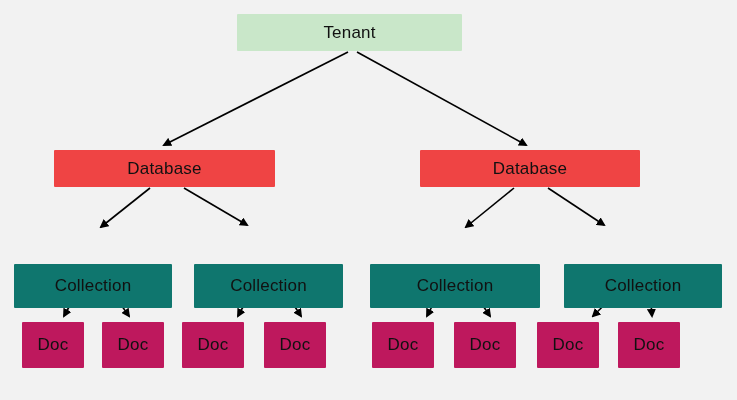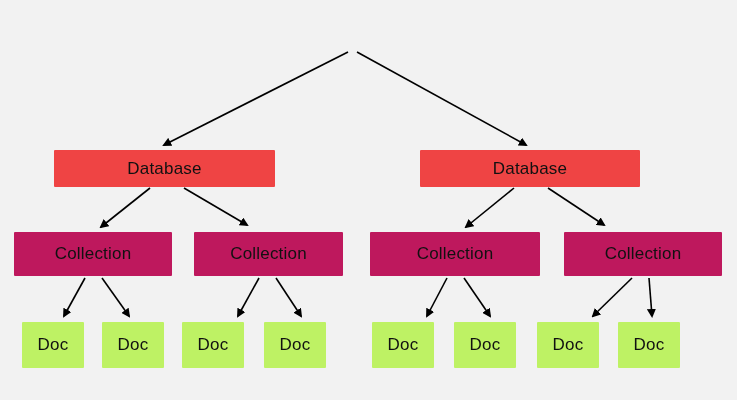--- a/index.html
+++ b/index.html
@@ -29,22 +29,22 @@
     align-items: center;
     justify-content: center;
     font-size: 17px;
     color: #111111;
     letter-spacing: 0.2px;
     box-sizing: border-box;
     border-radius: 1px;
   }
   .tenant     { background: #c9e7c9; }
   .database   { background: #ef4444; }
-  .collection { background: #be185d; }
-  .doc        { background: #bef264; }
+  .collection { background: #0f766e; margin-top: 32px; }
+  .doc        { background: #be185d; }
 </style>
 </head>
 <body>
 
 <div class="canvas">
 
   <svg class="edges" viewBox="0 0 737 400" xmlns="http://www.w3.org/2000/svg">
     <defs>
       <marker id="arrow" markerWidth="9" markerHeight="9" refX="7" refY="4.5" orient="auto" markerUnits="userSpaceOnUse">
         <path d="M0,0 L9,4.5 L0,9 z" fill="#000000"></path>
@@ -66,20 +66,21 @@
     <line x1="259" y1="278" x2="238" y2="316" stroke="#000" stroke-width="1.6" marker-end="url(#arrow)"></line>
     <line x1="276" y1="278" x2="301" y2="316" stroke="#000" stroke-width="1.6" marker-end="url(#arrow)"></line>
 
     <line x1="447" y1="278" x2="427" y2="316" stroke="#000" stroke-width="1.6" marker-end="url(#arrow)"></line>
     <line x1="464" y1="278" x2="490" y2="316" stroke="#000" stroke-width="1.6" marker-end="url(#arrow)"></line>
 
     <line x1="632" y1="278" x2="593" y2="316" stroke="#000" stroke-width="1.6" marker-end="url(#arrow)"></line>
     <line x1="649" y1="278" x2="652" y2="316" stroke="#000" stroke-width="1.6" marker-end="url(#arrow)"></line>
   </svg>
 
+  <div class="node tenant" style="left:237px; top:14px; width:225px; height:37px;">Tenant</div>
 
   <div class="node database" style="left:54px; top:150px; width:221px; height:37px;">Database</div>
   <div class="node database" style="left:420px; top:150px; width:220px; height:37px;">Database</div>
 
   <div class="node collection" style="left:14px; top:232px; width:158px; height:44px;">Collection</div>
   <div class="node collection" style="left:194px; top:232px; width:149px; height:44px;">Collection</div>
   <div class="node collection" style="left:370px; top:232px; width:170px; height:44px;">Collection</div>
   <div class="node collection" style="left:564px; top:232px; width:158px; height:44px;">Collection</div>
 
   <div class="node doc" style="left:22px; top:322px; width:62px; height:46px;">Doc</div>

